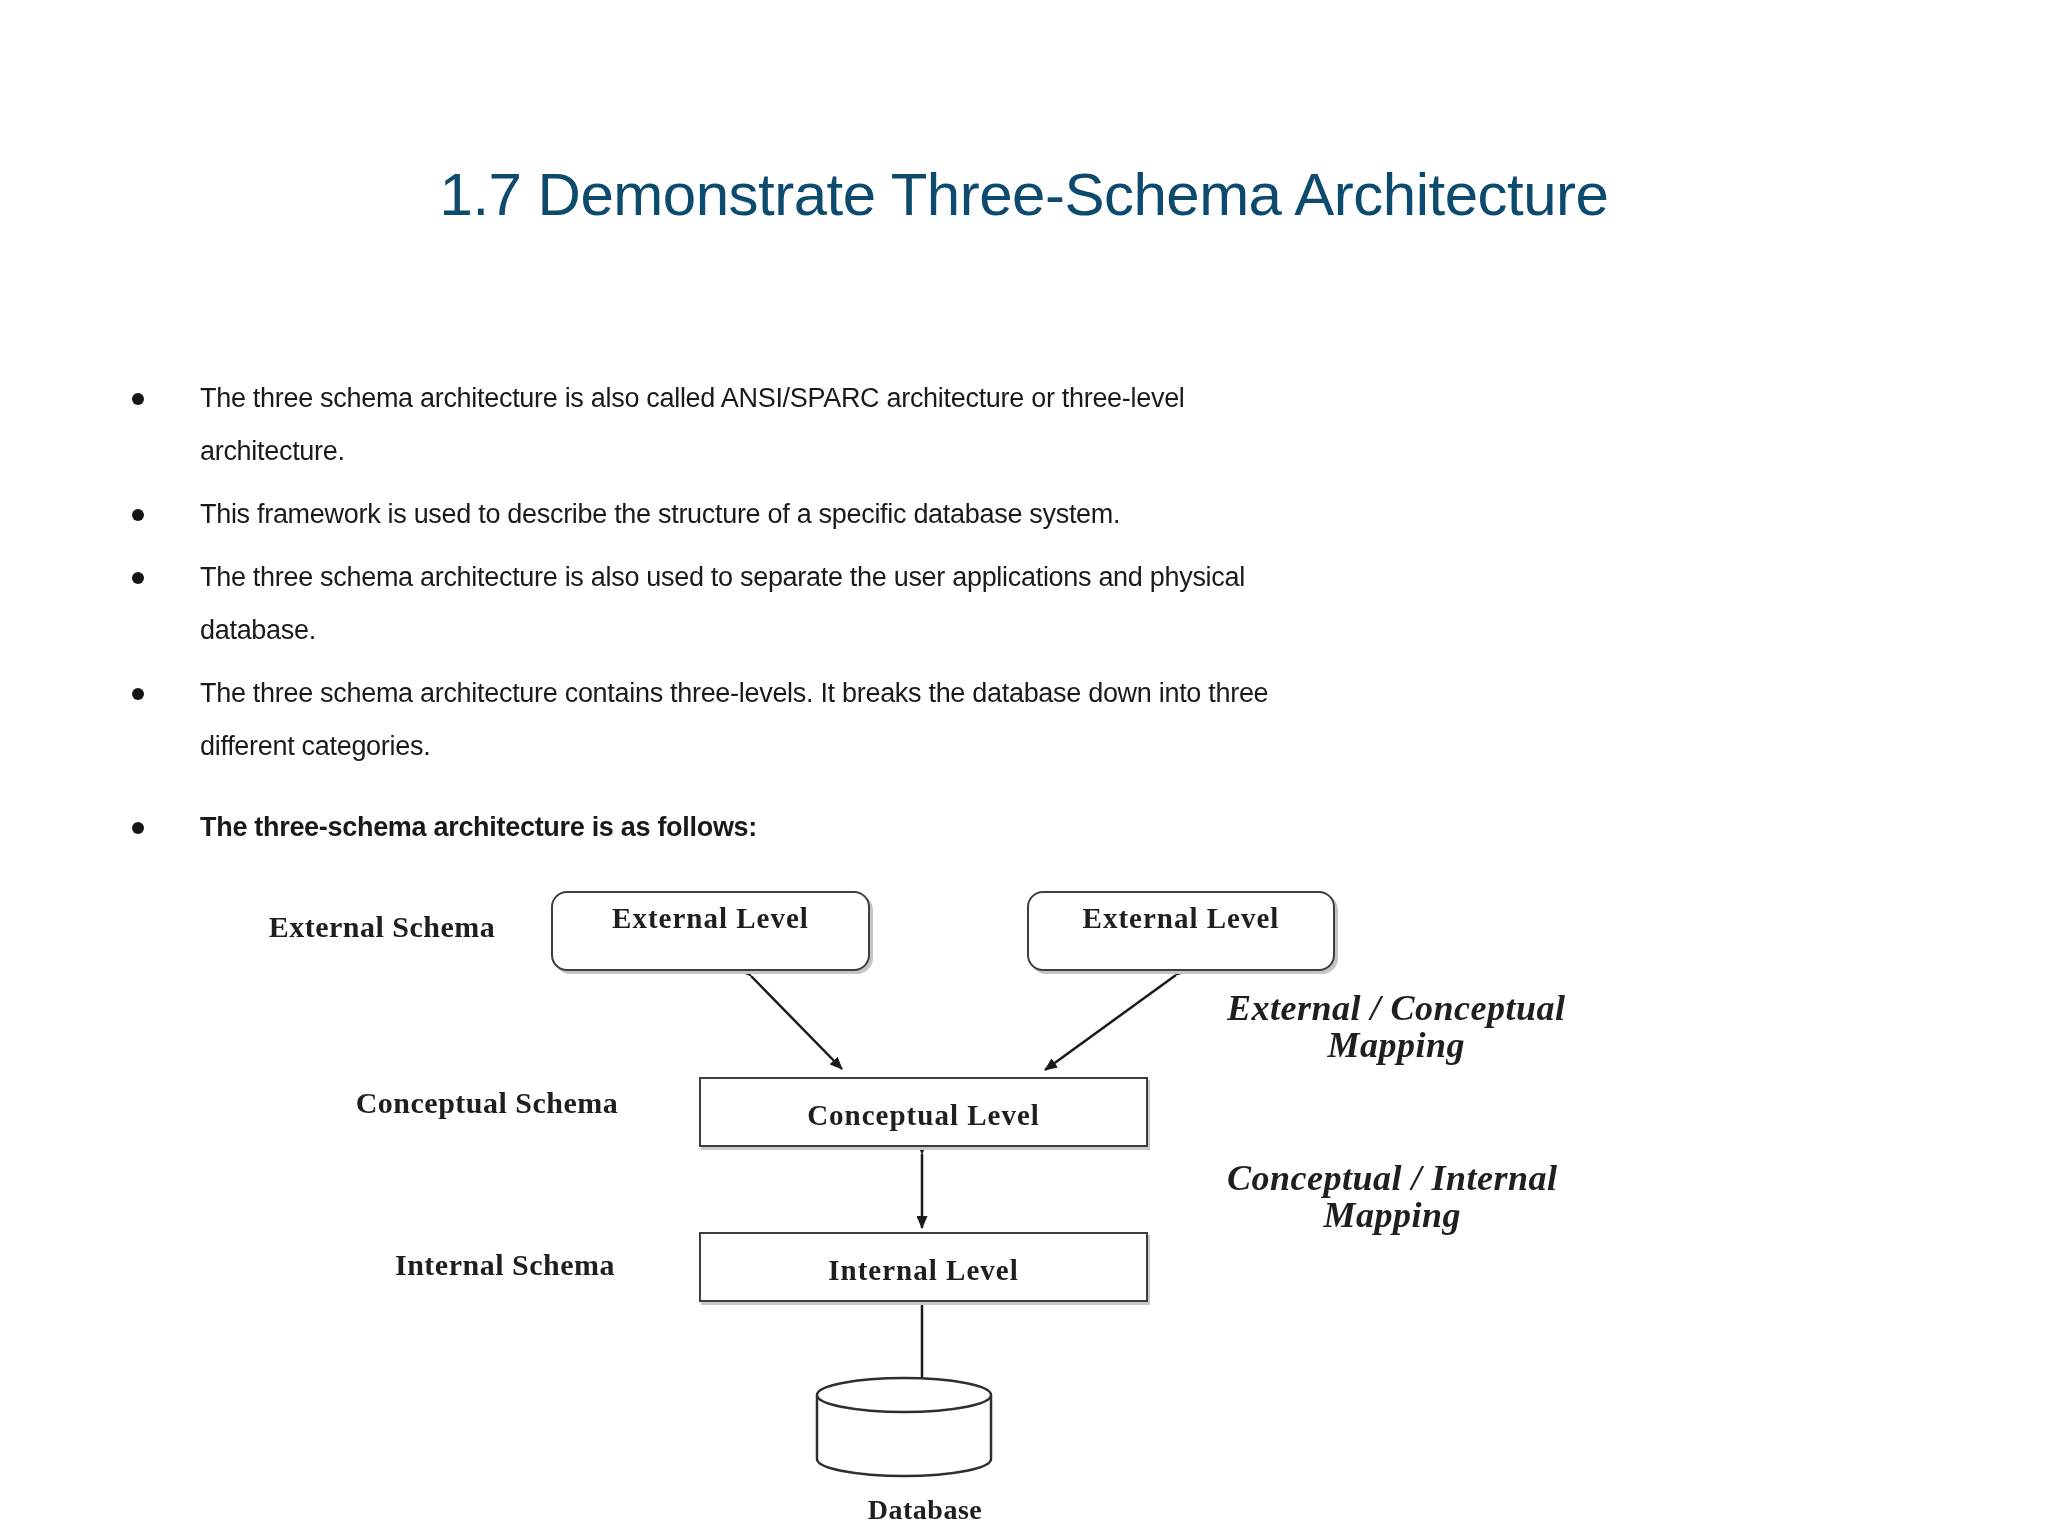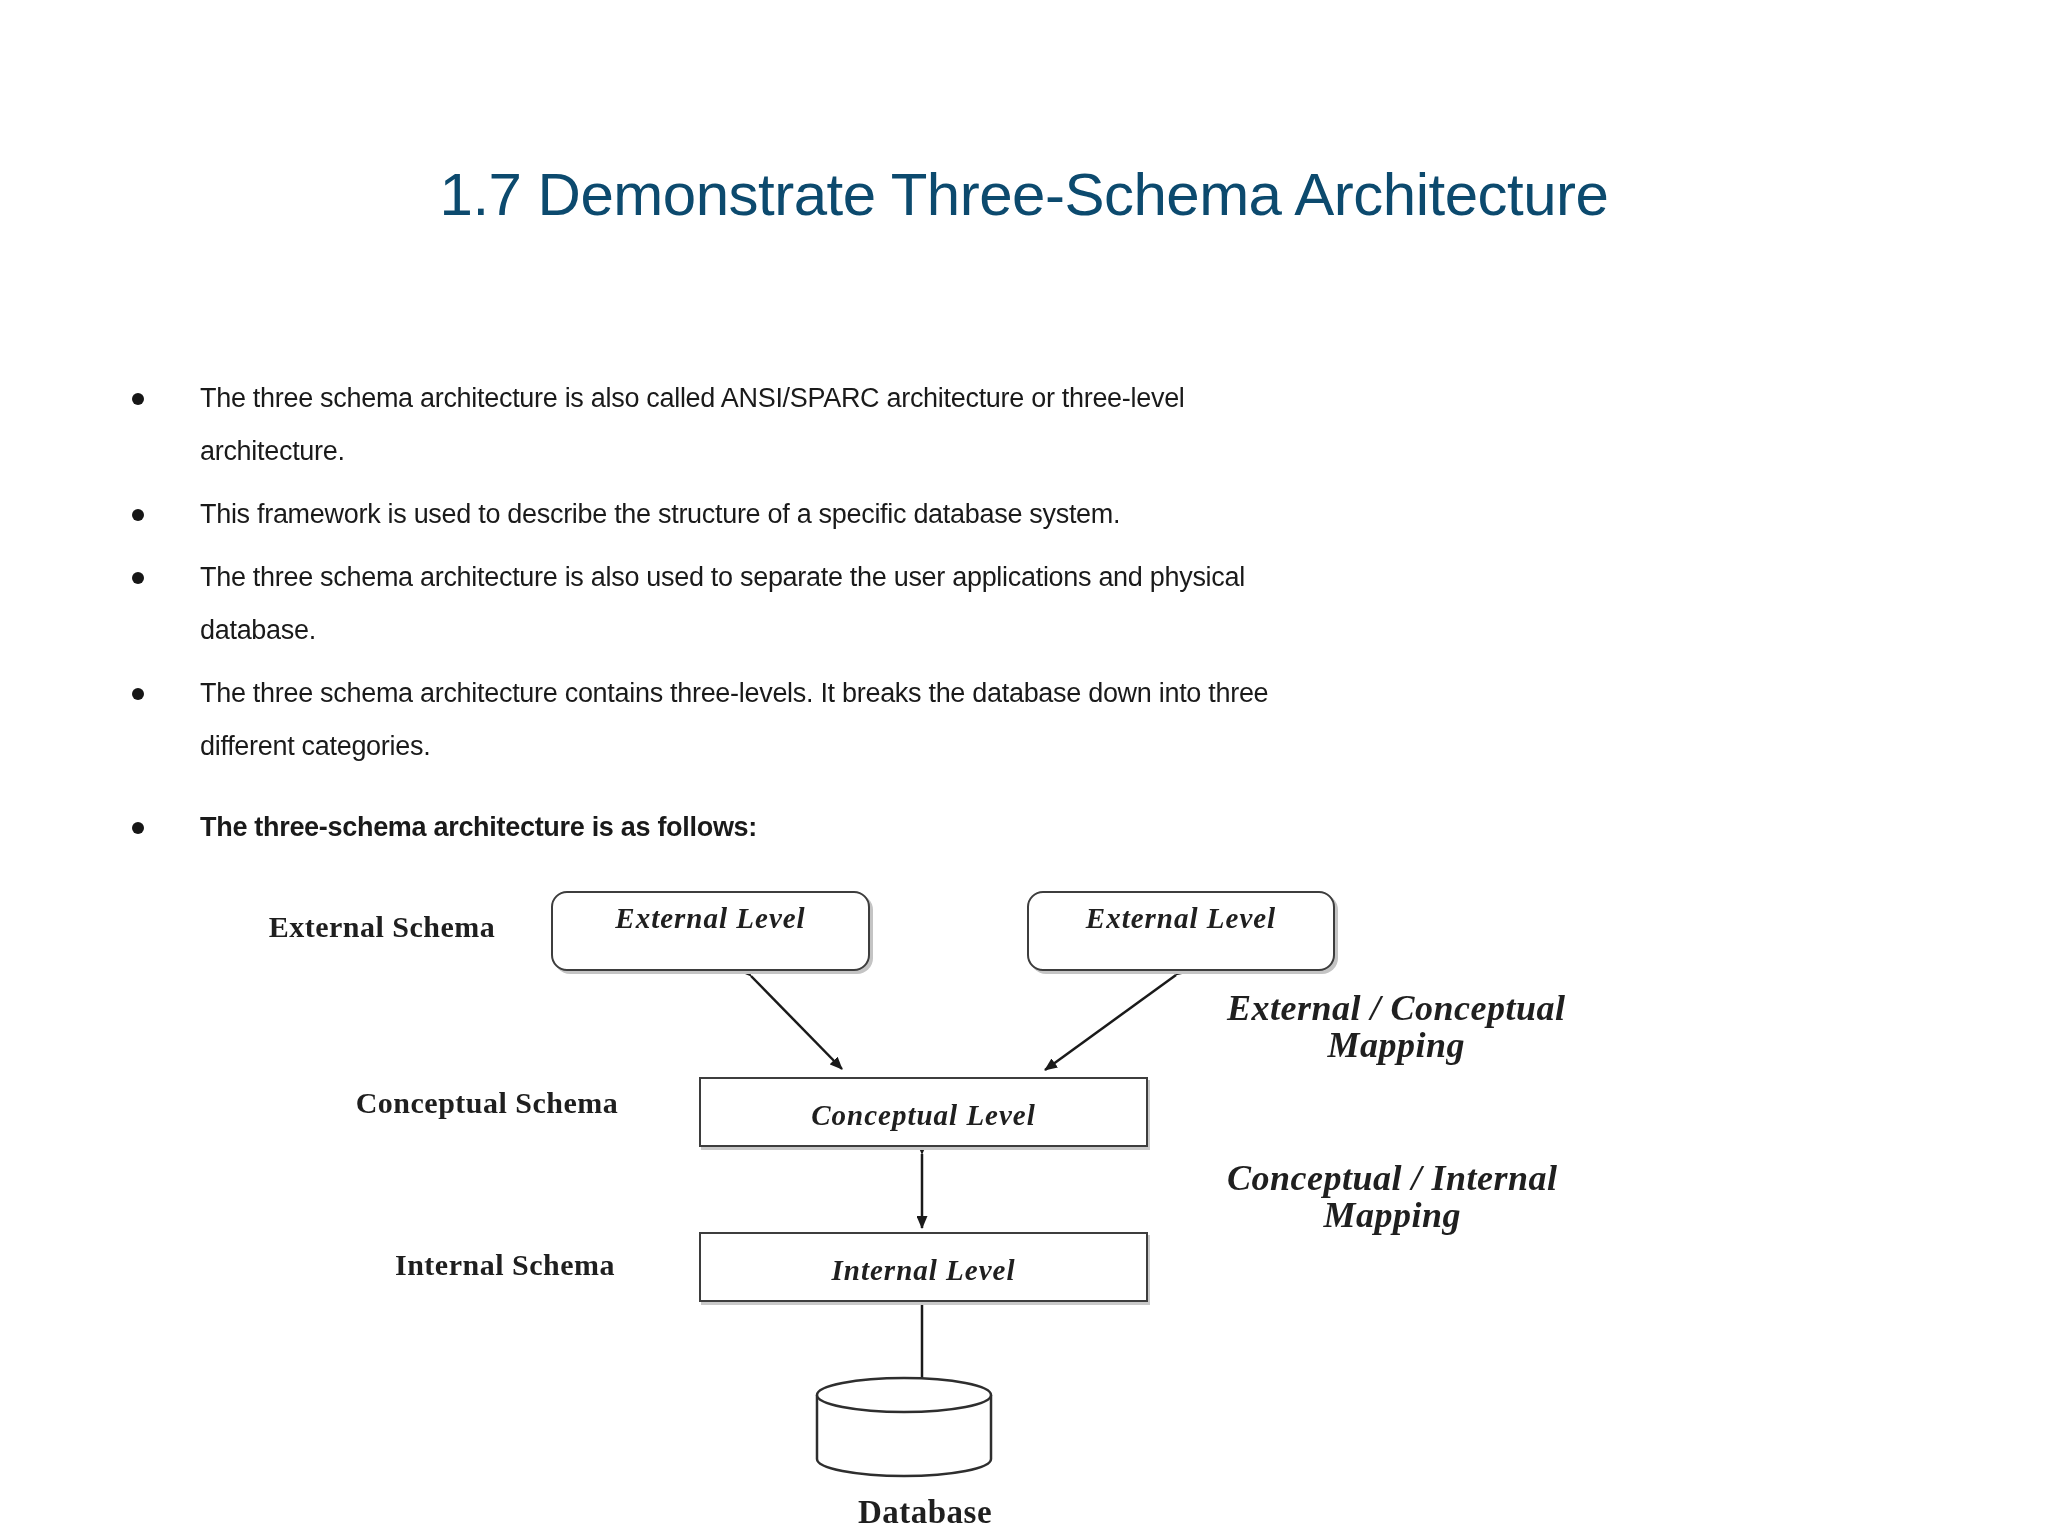--- a/index.html
+++ b/index.html
@@ -43,37 +43,36 @@
   .dbox{
     position:absolute;
     background:#ffffff;
     border:2.5px solid #3d3d3d;
     box-sizing:border-box;
     text-align:center;
     font-family:"Liberation Serif", serif;
     font-weight:700;
     color:#1f1f1f;
     letter-spacing:1px;
-    font-style:italic;
   }
   .dbox.rounded{border-radius:16px;box-shadow:3px 3px 0 #c4c4c4;}
   .dbox.rect{box-shadow:2px 3px 0 #c9c9c9;}
   .dlabel{
     position:absolute;
     font-family:"Liberation Serif", serif;
     font-weight:700;
     color:#1f1f1f;
     letter-spacing:0.5px;
     white-space:nowrap;
   }
   .side-label{font-size:30px;text-align:center;}
   .map-label{font-size:36px;line-height:37px;text-align:center;font-style:italic;}
   .box-ext{font-size:29px;padding-top:9px;}
   .box-mid{font-size:29px;padding-top:20px;}
-  .db-label{font-size:33px;text-align:center;}
+  .db-label{font-size:28px;text-align:center;}
 </style>
 </head>
 <body>
 
 <div class="page">
 
   <div class="title">1.7 Demonstrate Three-Schema Architecture</div>
 
   <div class="bullets">
     <div class="bullet-item">

